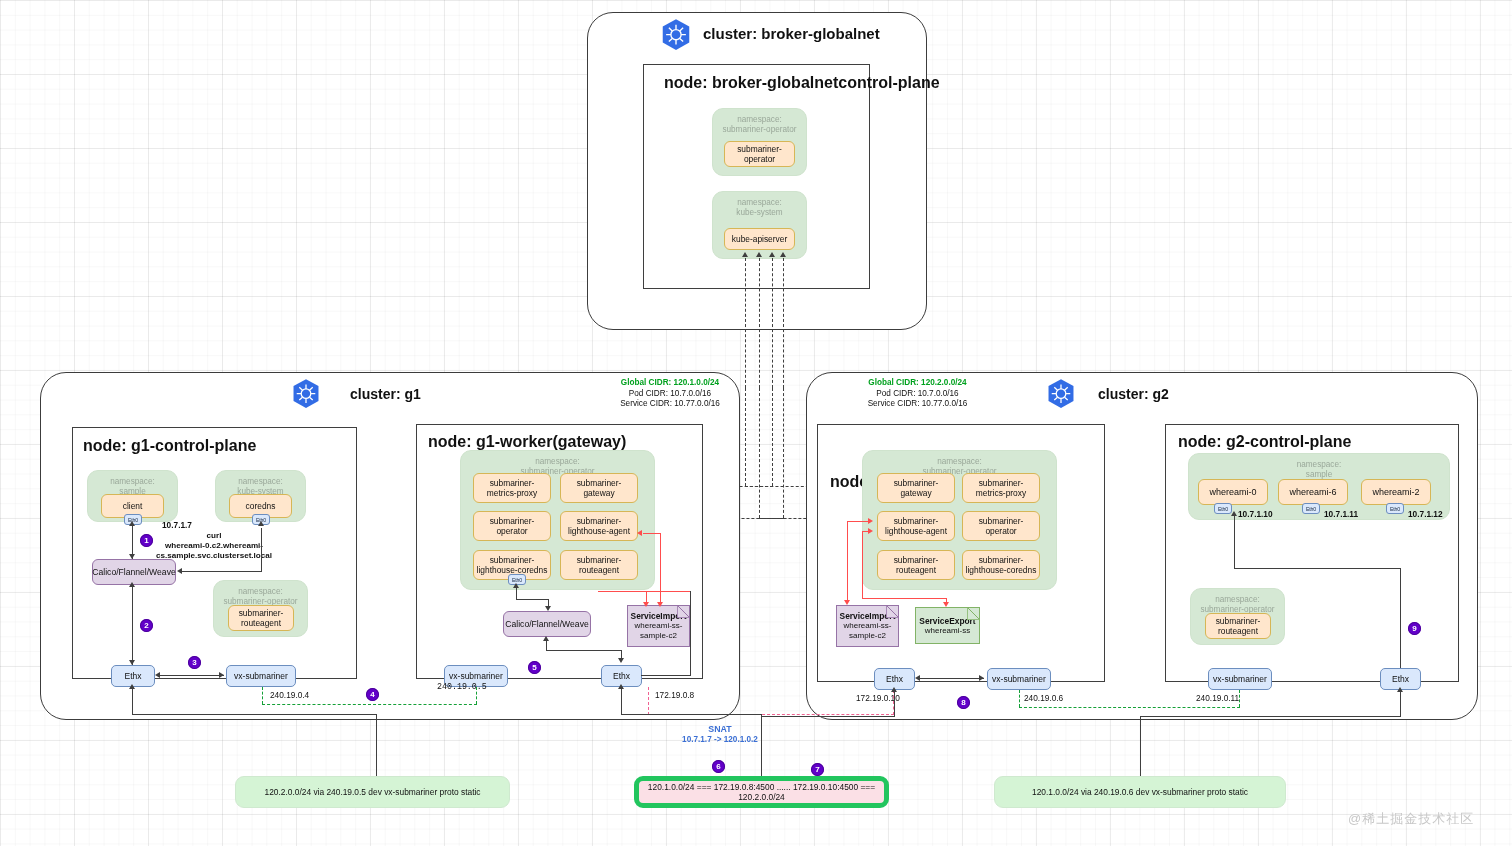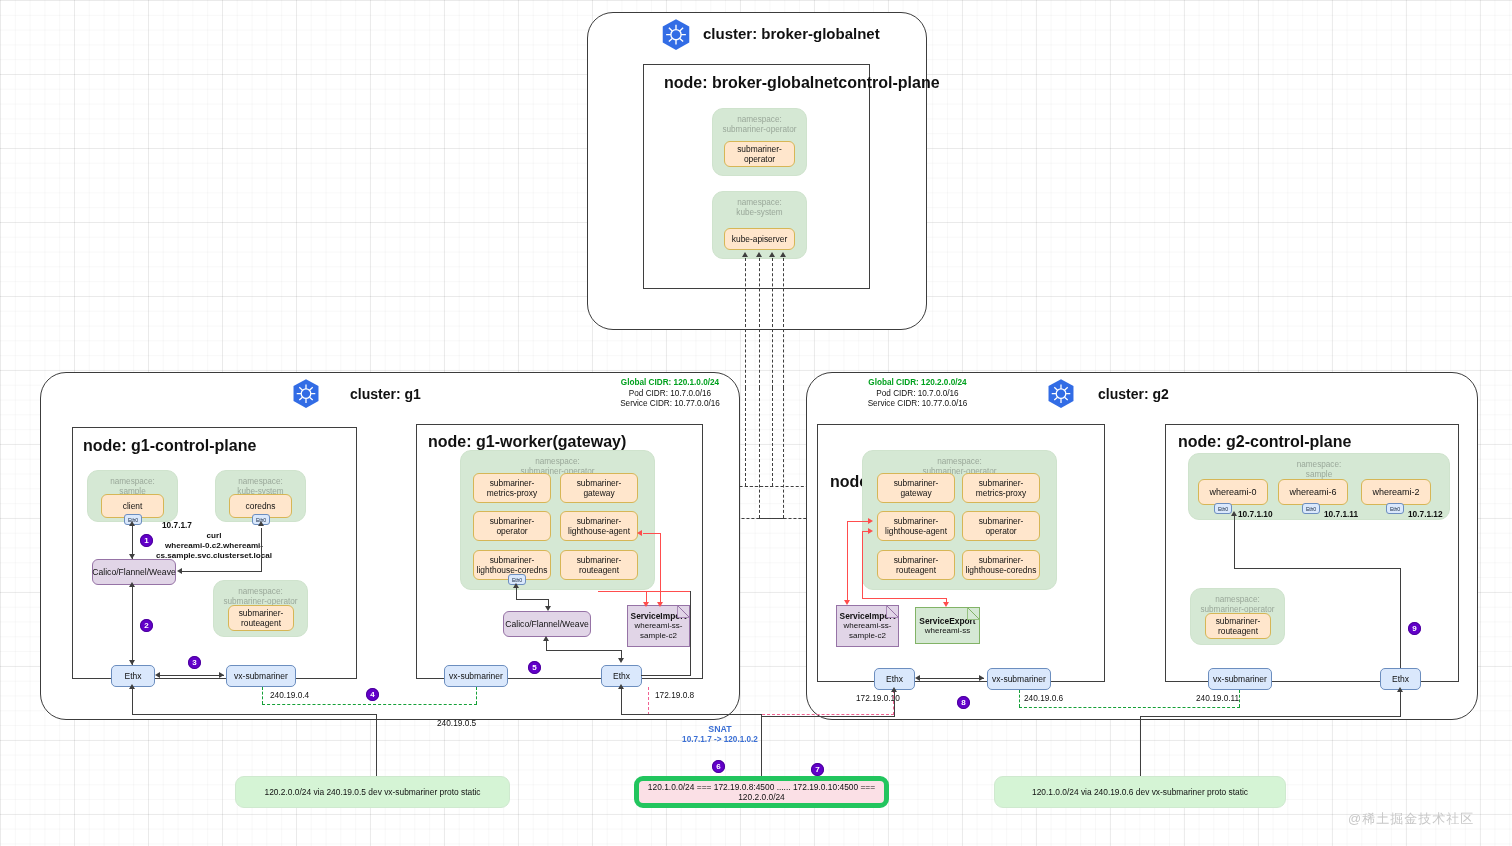--- a/index.html
+++ b/index.html
@@ -368,21 +368,21 @@
   <div class="arw rdown" style="left:642.5px; top:602px;"></div>
   <div class="ln redv" style="left:660px; top:591px; height:14px;"></div>
   <div class="arw rdown" style="left:656.5px; top:602px;"></div>
   <div class="ln redv" style="left:660px; top:533px; height:58px;"></div>
   <div class="ln red" style="left:643px; top:533px; width:18px; height:1.3px;"></div>
   <div class="arw rleft" style="left:637px; top:530px;"></div>
 
   <div class="netbox" style="left:444px; top:665px; width:64px; height:22px;">
     <span>vx-submariner</span>
   </div>
-  <div class="ipnote thin" style="left:437px; top:718px;">240.19.0.5</div>
+  <div class="ipnote thin" style="left:437px; top:682px;font-family:Liberation Mono, monospace;">240.19.0.5</div>
   <div class="netbox" style="left:601px; top:665px; width:41px; height:22px;">
     <span>Ethx</span>
   </div>
   <div class="ipnote thin" style="left:655px; top:690px;">172.19.0.8</div>
 
   <div class="ln h" style="left:546px; top:650px; width:76px;"></div>
   <div class="ln v" style="left:546px; top:639px; height:12px;"></div>
   <div class="ln v" style="left:621px; top:650px; height:10px;"></div>
   <div class="arw up" style="left:542.5px; top:636px;"></div>
   <div class="arw down" style="left:617.5px; top:658px;"></div>

